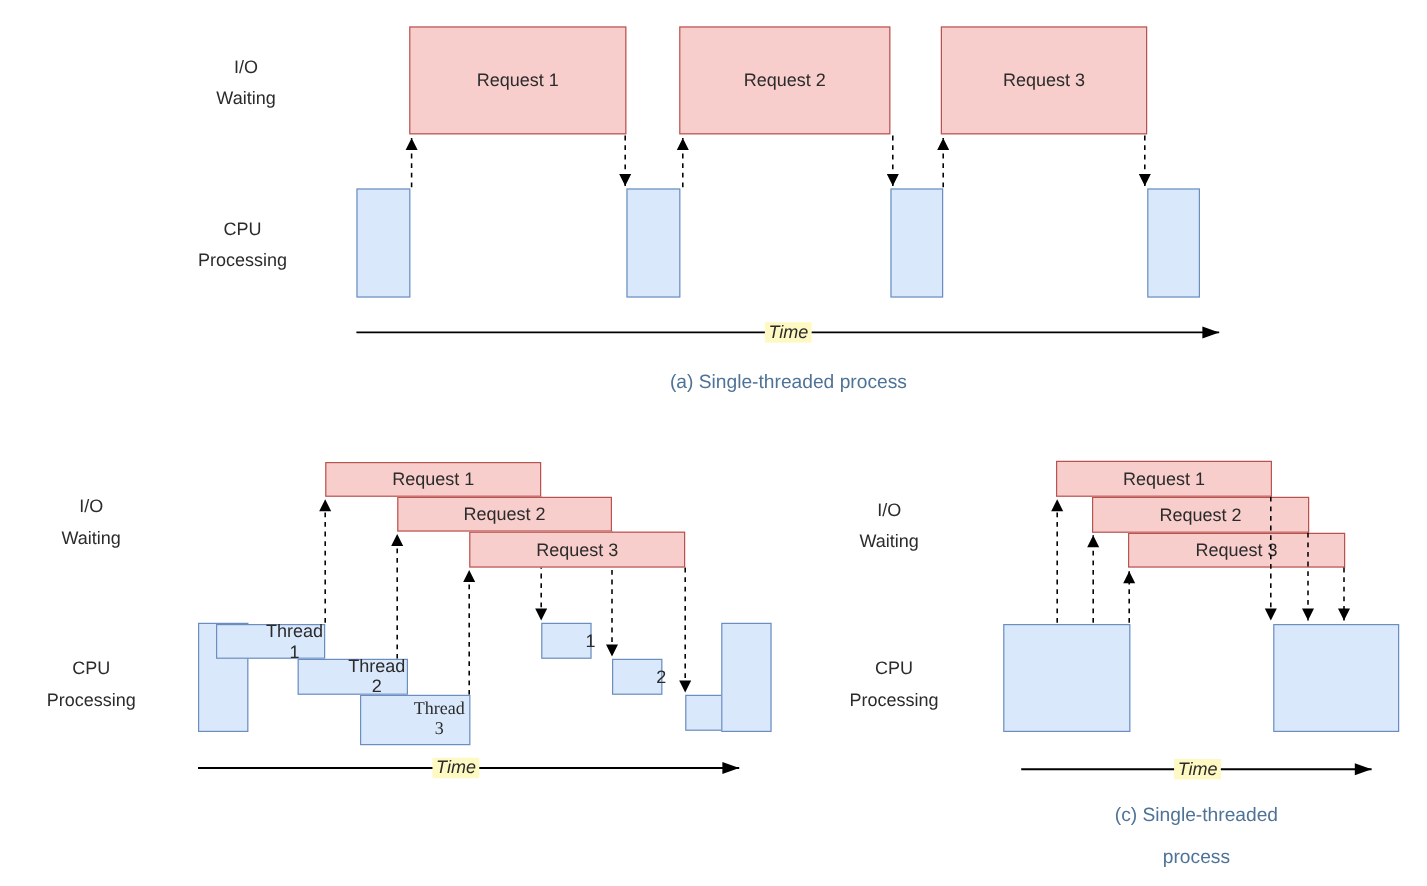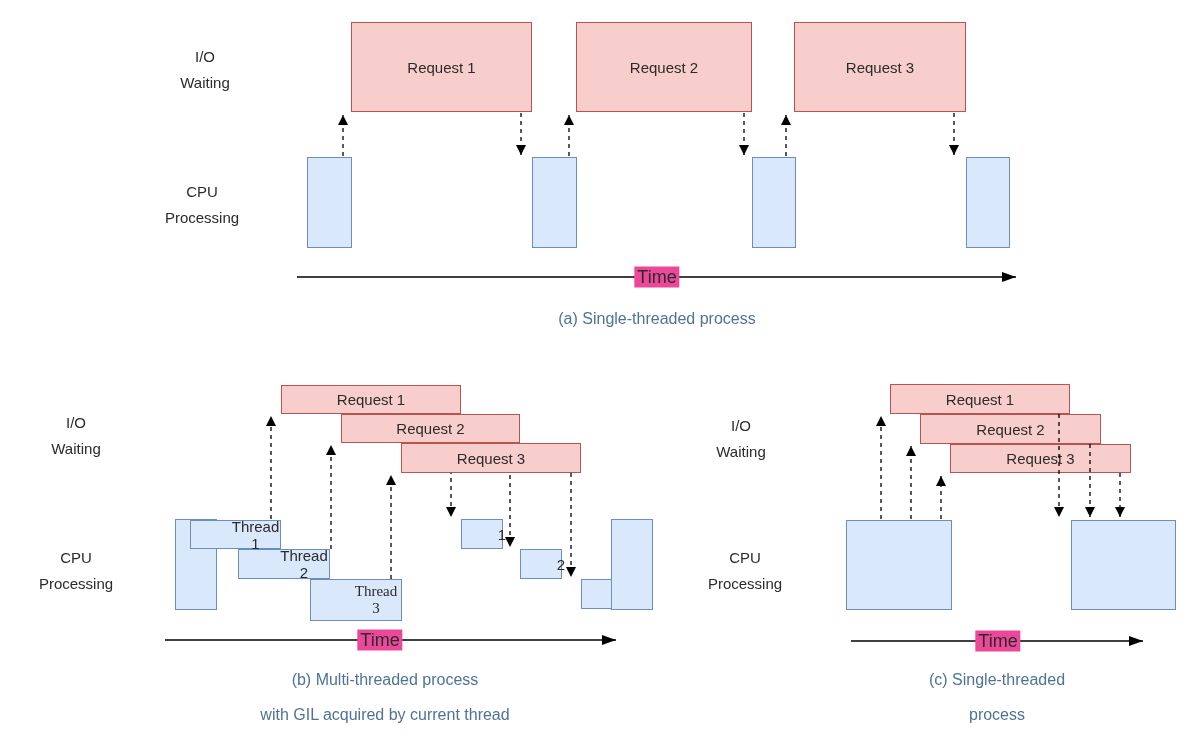--- a/index.html
+++ b/index.html
@@ -6,32 +6,32 @@
   .canvas{
     position:relative;width:1189px;height:738px;background:#fff;overflow:hidden;
     font-family:"Liberation Sans",sans-serif;
   }
   .layer{position:absolute;left:0;top:0;pointer-events:none;}
   .back{z-index:0;}
   .front{z-index:6;}
   .box{
     position:absolute;box-sizing:border-box;border:1px solid;
     display:flex;align-items:center;justify-content:center;
-    font-size:15px;color:var(--text-color);z-index:2;text-align:center;margin-left:10px;
+    font-size:15px;color:var(--text-color);z-index:2;text-align:center;
   }
   .box.red{background:var(--request-fill);border-color:var(--request-stroke);}
   .box.blue{background:var(--cpu-fill);border-color:var(--cpu-stroke);padding-left:40px;}
   .rowlabel{
     position:absolute;z-index:1;transform:translateX(-50%);
     font-size:15px;line-height:26px;color:var(--text-color);
     text-align:center;white-space:pre-line;
   }
   .time-label{
     position:absolute;z-index:4;transform:translate(-50%,-50%);
-    background:#ec4899;padding:0 3px;font-size:18px;color:var(--text-color);
+    background:#fef9c3;padding:0 3px;font-size:15px;color:var(--text-color);font-style:italic;
   }
   .caption{
     position:absolute;z-index:1;transform:translateX(-50%);
     font-size:16px;line-height:35px;color:var(--caption-color);
     text-align:center;white-space:pre-line;
   }
   .arrow{stroke:#000;stroke-width:1.3;fill:none;stroke-dasharray:4 4;}
   .axis{stroke:#000;stroke-width:1.6;fill:none;}
 </style>
 </head>
@@ -92,30 +92,28 @@
 Waiting</div>
   <div class="rowlabel" style="left:76px;top:545px;">CPU
 Processing</div>
 
   <div class="box red" style="left:271px;top:385px;width:180px;height:29px;">Request 1</div>
   <div class="box red" style="left:331px;top:414px;width:179px;height:29px;">Request 2</div>
   <div class="box red" style="left:391px;top:443px;width:180px;height:30px;">Request 3</div>
 
   <div class="box blue" style="left:165px;top:519px;width:15px;height:91px;"></div>
   <div class="box blue" style="left:180px;top:520px;width:91px;height:29px;">Thread 1</div>
-  <div class="box blue" style="left:228px;top:549px;width:92px;height:30px;">Thread 2</div>
+  <div class="box blue" style="left:248px;top:549px;width:92px;height:30px;">Thread 2</div>
   <div class="box blue" style="left:300px;top:579px;width:92px;height:42px;font-family:Liberation Serif, serif;">Thread 3</div>
   <div class="box blue" style="left:451px;top:519px;width:30px;height:30px;">1</div>
   <div class="box blue" style="left:510px;top:549px;width:30px;height:30px;">2</div>
   <div class="box blue" style="left:571px;top:579px;width:30px;height:30px;">3</div>
   <div class="box blue" style="left:601px;top:519px;width:15px;height:91px;"></div>
 
   <span class="time-label" style="left:380px;top:640px;">Time</span>
-  <div class="caption" style="left:385px;top:662px;">(b) Multi-threaded process
-with GIL acquired by current thread</div>
 
   <div class="rowlabel" style="left:741px;top:413px;">I/O
 Waiting</div>
   <div class="rowlabel" style="left:745px;top:545px;">CPU
 Processing</div>
 
   <div class="box red" style="left:880px;top:384px;width:180px;height:30px;">Request 1</div>
   <div class="box red" style="left:910px;top:414px;width:181px;height:30px;">Request 2</div>
   <div class="box red" style="left:940px;top:444px;width:181px;height:29px;">Request 3</div>
 

